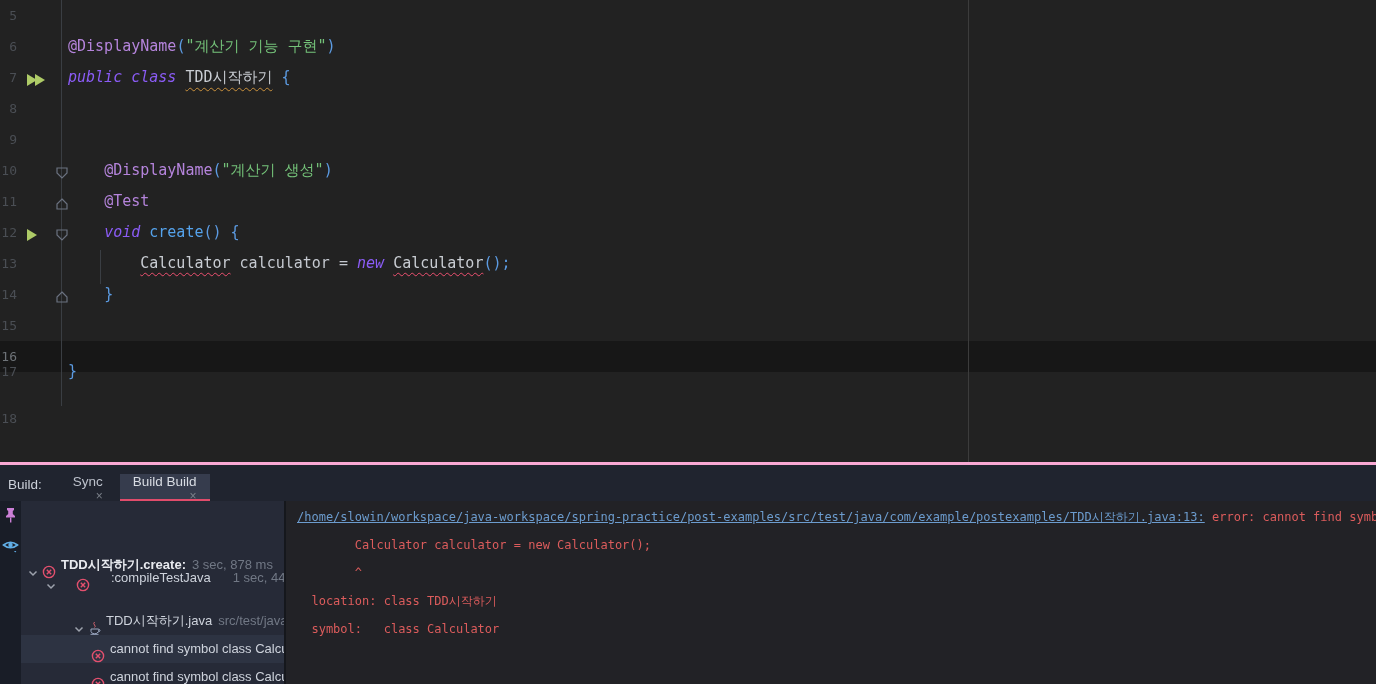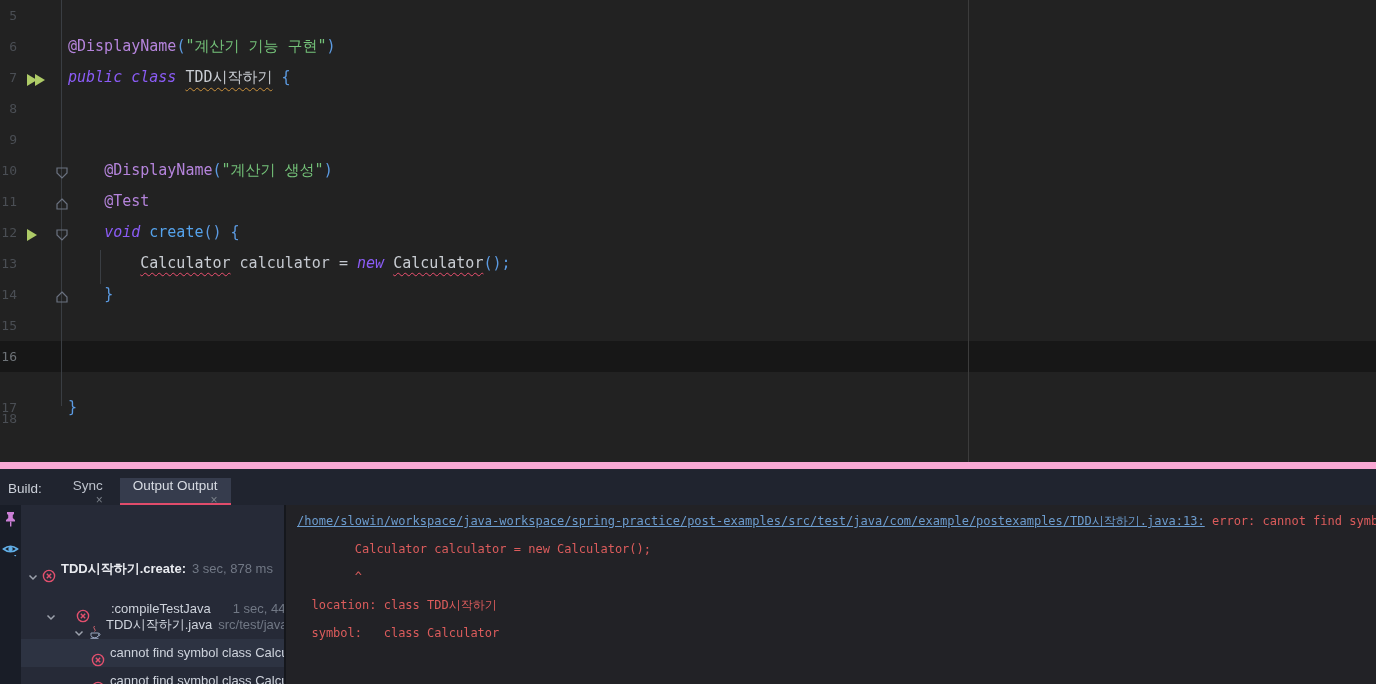--- a/index.html
+++ b/index.html
@@ -26,21 +26,21 @@
   .seg-kw     { color:#8b5cf6; font-style:italic; }
   .seg-brace  { color:#5c9be2; }
   .seg-method { color:#55a3ec; }
   .seg-warnref{ color:#c9cdd3; text-decoration:underline wavy #c9913d 1px; text-underline-offset:5px; }
   .seg-errref { color:#c9cdd3; text-decoration:underline wavy #ed4f6f 1px; text-underline-offset:4px; }
 
   .gutter-icon { position:absolute; cursor:pointer; }
 
   
   #build-panel { position:absolute; left:0; top:462px; width:1376px; height:222px;
-                 background:#20242f; border-top:7px solid #f9a8d4; }
+                 background:#20242f; border-top:3px solid #f9a8d4; }
   #tab-bar { position:absolute; left:0; top:0; width:1376px; height:36px; background:#20242f;
              display:flex; align-items:flex-end; }
   #build-label { color:#ccd1da; font-size:13.5px; margin:0 18px 9px 8px; }
   .tab { height:27px; display:flex; align-items:flex-end; padding:0 13px; margin-right:4px;
          font-size:13.5px; color:#bcc1cb; position:relative; cursor:pointer;flex-direction:column; }
   .tab .close { margin-left:8px; color:#7a8089; font-size:12px; }
   .tab.active { background:#363c4d; color:#d8dce3; }
   .tab.active::after { content:""; position:absolute; left:0; right:0; bottom:0; height:2px; background:#e14c6b; }
 
   #panel-body { position:absolute; left:0; top:36px; width:1376px; height:186px; display:flex; }
@@ -79,21 +79,21 @@
       <div class="code-line" style="top: 62px;"><span class="line-num">7</span><span class="code-content"><span class="seg-kw">public class </span><span class="seg-warnref">TDD시작하기</span><span class="seg-plain"> </span><span class="seg-brace">{</span></span></div>
       <div class="code-line" style="top: 93px;"><span class="line-num">8</span><span class="code-content"></span></div>
       <div class="code-line" style="top: 124px;"><span class="line-num">9</span><span class="code-content"></span></div>
       <div class="code-line" style="top: 155px;"><span class="line-num">10</span><span class="code-content">    <span class="seg-ann">@DisplayName</span><span class="seg-brace">(</span><span class="seg-str">"계산기 생성"</span><span class="seg-brace">)</span></span></div>
       <div class="code-line" style="top: 186px;"><span class="line-num">11</span><span class="code-content">    <span class="seg-ann">@Test</span></span></div>
       <div class="code-line" style="top: 217px;"><span class="line-num">12</span><span class="code-content">    <span class="seg-kw">void </span><span class="seg-method">create</span><span class="seg-brace">()</span><span class="seg-plain"> </span><span class="seg-brace">{</span></span></div>
       <div class="code-line" style="top: 248px;"><span class="line-num">13</span><span class="code-content">        <span class="seg-errref">Calculator</span><span class="seg-plain"> calculator = </span><span class="seg-kw">new </span><span class="seg-errref">Calculator</span><span class="seg-brace">();</span></span></div>
       <div class="code-line" style="top: 279px;"><span class="line-num">14</span><span class="code-content">    <span class="seg-brace">}</span></span></div>
       <div class="code-line" style="top: 310px;"><span class="line-num">15</span><span class="code-content"></span></div>
       <div class="code-line current" style="top: 341px;"><span class="line-num">16</span><span class="code-content"></span></div>
-      <div class="code-line" style="top: 392px;"><span class="line-num">17</span><span class="code-content"><span class="seg-brace">}</span></span></div>
+      <div class="code-line" style="top: 356px;"><span class="line-num">17</span><span class="code-content"><span class="seg-brace">}</span></span></div>
       <div class="code-line" style="top: 403px;"><span class="line-num">18</span><span class="code-content"></span></div>
     </div>
   <div id="gutter-icons">
       <div class="gutter-icon" style="left: 27px; top: 72px;"><svg width="19" height="12">
           <polygon points="0,0 10,6 0,12" fill="#aecb67"></polygon>
           <polygon points="8,0 18,6 8,12" fill="#aecb67"></polygon>
         </svg></div>
       <div class="gutter-icon" style="left: 56px; top: 165px;"><svg width="12" height="12" viewBox="0 0 12 12">
           <polygon points="1,1 11,1 11,6 6,11 1,6" fill="none" stroke="#6b7280" stroke-width="1.2"></polygon>
         </svg></div>
@@ -113,21 +113,21 @@
 </div>
 
 <div id="build-panel">
   <div id="tab-bar">
     <span id="build-label">Build:</span>
   <div class="tab">
         <span>Sync</span>
         <span class="close">×</span>
       </div>
       <div class="tab active">
-        <span>Output Output</span>
+        <span>Build Build</span>
         <span class="close">×</span>
       </div>
     </div>
   <div id="panel-body">
     <div id="icon-strip">
       <svg id="pin-icon" width="15" height="16" viewBox="0 0 15 16">
         <path d="M4 1 h7 v2 l-1.2 1 v3 l2.2 2 v1.5 H3 V9 l2.2-2 V4 L4 3 Z" fill="#cb7fd6"></path>
         <rect x="7" y="10.5" width="1.4" height="5" fill="#cb7fd6"></rect>
       </svg>
       <svg id="eye-icon" width="18" height="17" viewBox="0 0 18 17">
@@ -141,21 +141,21 @@
           <svg width="12" height="12" viewBox="0 0 12 12" class="chev">
             <path d="M2.5 4.5 L6 8 L9.5 4.5" fill="none" stroke="#9da2ad" stroke-width="1.5"></path>
           </svg>
           <svg width="14" height="14" viewBox="0 0 14 14">
             <circle cx="7" cy="7" r="5.6" fill="none" stroke="#e3506e" stroke-width="1.4"></circle>
             <path d="M4.8 4.8 L9.2 9.2 M9.2 4.8 L4.8 9.2" stroke="#e3506e" stroke-width="1.4"></path>
           </svg>
           <span class="lbl-bold">TDD시작하기.create:</span>
           <span class="suffix">3 sec, 878 ms</span>
         </div>
-        <div class="tree-row" style="top: 43px; padding-left: 24px; gap: 16px;">
+        <div class="tree-row" style="top: 16px; padding-left: 24px; gap: 16px;">
           <svg width="12" height="12" viewBox="0 0 12 12" class="chev">
             <path d="M2.5 4.5 L6 8 L9.5 4.5" fill="none" stroke="#9da2ad" stroke-width="1.5"></path>
           </svg>
           <svg width="14" height="14" viewBox="0 0 14 14">
             <circle cx="7" cy="7" r="5.6" fill="none" stroke="#e3506e" stroke-width="1.4"></circle>
             <path d="M4.8 4.8 L9.2 9.2 M9.2 4.8 L4.8 9.2" stroke="#e3506e" stroke-width="1.4"></path>
           </svg>
           <span class="lbl">:compileTestJava</span>
           <span class="suffix">1 sec, 441 ms</span>
         </div>

